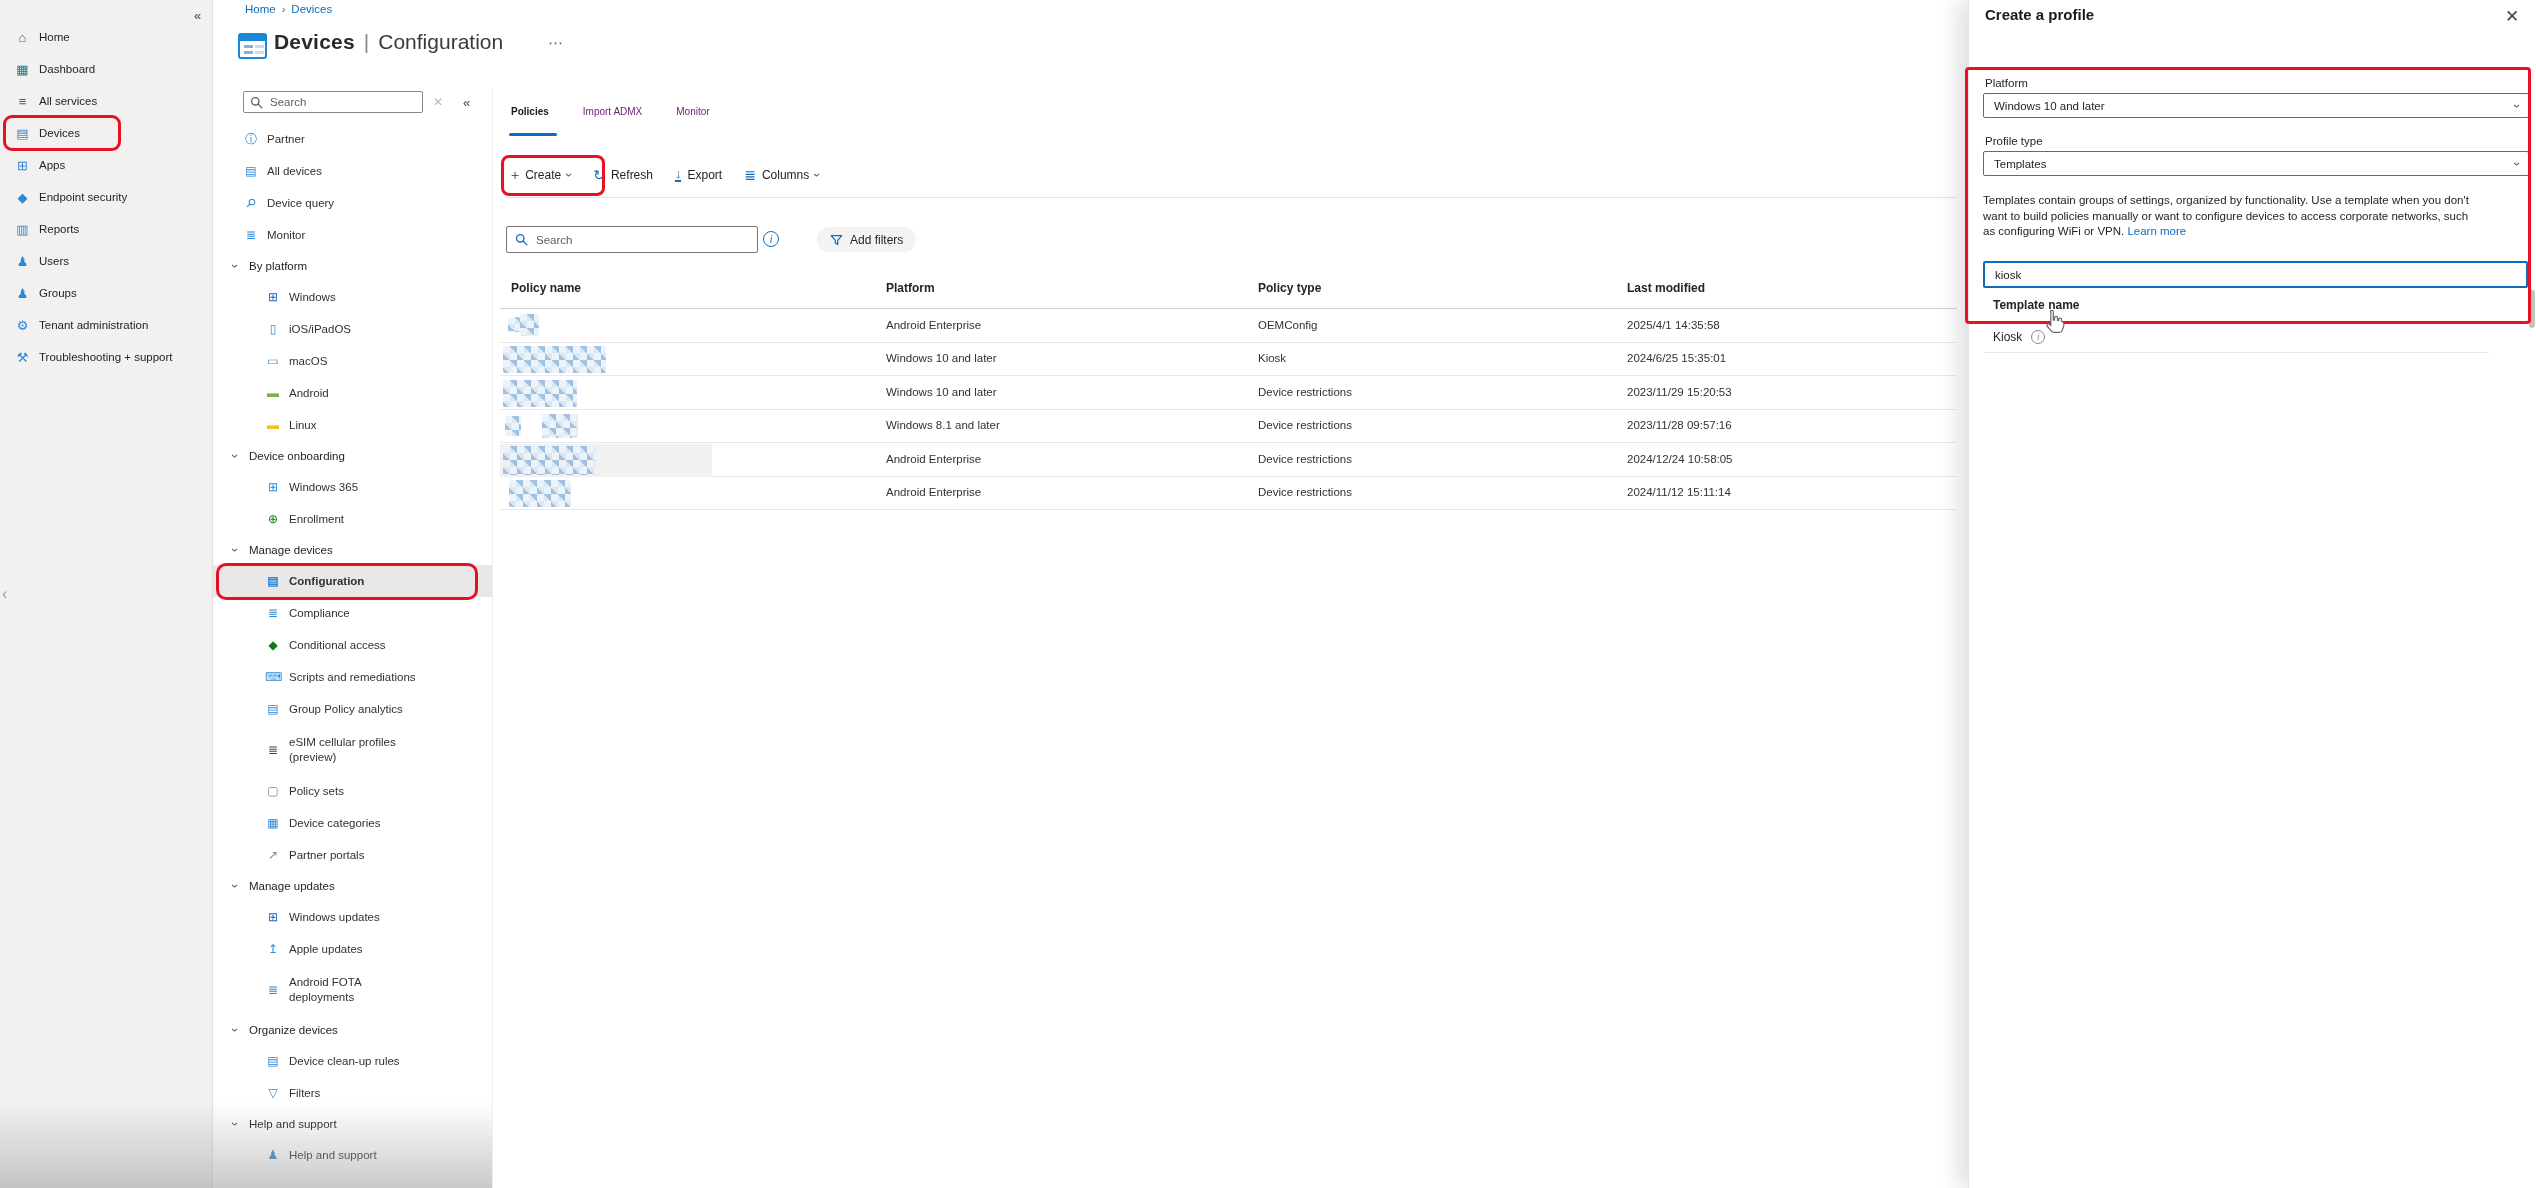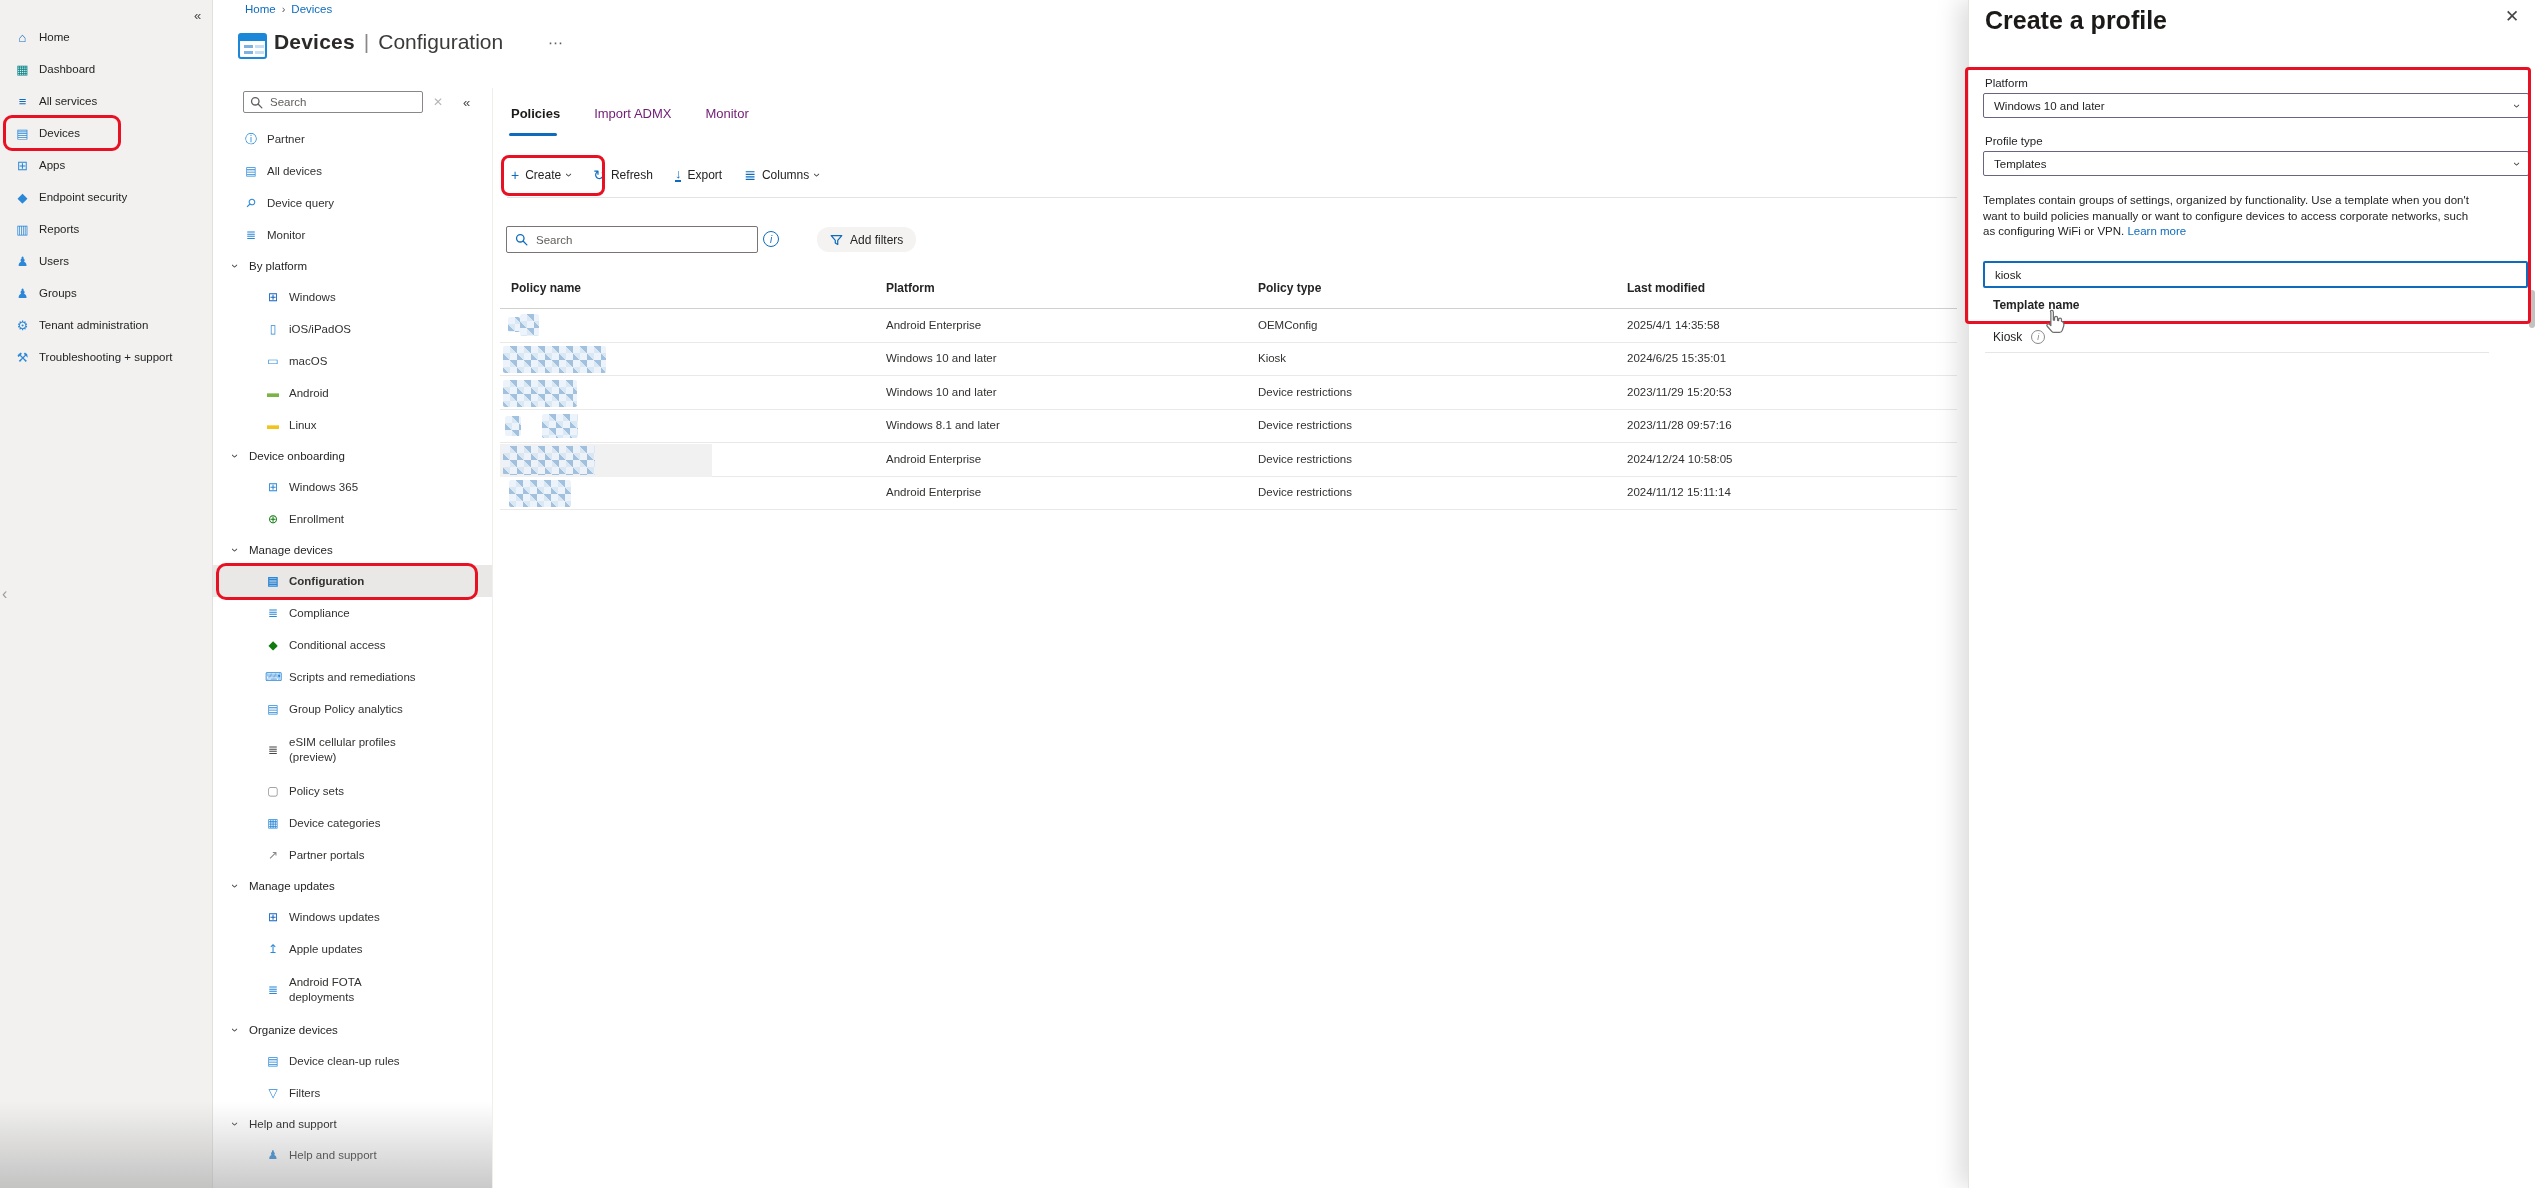--- a/index.html
+++ b/index.html
@@ -45,21 +45,21 @@
   .cfg-icon::after{content:"";position:absolute;left:4px;top:10px;width:9px;height:2.5px;background:#7fb2e0;
                    box-shadow:0 6px 0 #7fb2e0,11px 0 0 #c7ddf1,11px 6px 0 #c7ddf1;}
   .page-title{position:absolute;left:274px;top:30px;font-size:21px;color:#2b2a29;display:flex;gap:9px;align-items:baseline;}
   .page-title .b{font-weight:bold;letter-spacing:.2px;}
   .page-title .sep{color:#8a8886;font-weight:300;}
   .page-title .r{color:#3b3a39;}
   .title-more{position:absolute;left:548px;top:34px;color:#605e5c;font-size:15px;letter-spacing:1px;cursor:pointer;}
 
   
   .vline{position:absolute;left:492px;top:88px;width:1px;height:1100px;background:#f0efee;}
-  .tabs{position:absolute;left:511px;top:106px;display:flex;gap:34px;font-size:13px;}
+  .tabs{position:absolute;left:511px;top:106px;display:flex;gap:34px;font-size:10px;}
   .tab{color:#701a75;cursor:pointer;}
   .tab.active{color:#1b1a19;font-weight:bold;}
   .tab-underline{position:absolute;left:509px;top:133px;width:48px;height:3px;background:#0f6cbd;border-radius:2px;}
   .toolbar{position:absolute;left:511px;top:160px;height:30px;display:flex;align-items:center;gap:22px;font-size:12px;color:#242424;}
   .tbtn{display:flex;align-items:center;gap:6px;cursor:pointer;}
   .tbtn .g{color:#0f6cbd;font-size:14px;line-height:1;}
   .chev{display:inline-block;transform:rotate(90deg);font-size:12px;color:#484644;}
   .export-g{color:#0f6cbd;font-size:13px;border-bottom:2px solid #0f6cbd;line-height:.9;padding-bottom:1px;}
   .tb-divider{position:absolute;left:507px;top:197px;width:1450px;height:1px;background:#e5e3e1;}
   .flt-search{position:absolute;left:506px;top:226px;width:252px;height:27px;border:1px solid #7a7574;border-radius:2px;background:#fff;display:flex;align-items:center;gap:6px;padding:0 8px;}
@@ -79,21 +79,21 @@
   .c0{left:386px;} .c1{left:758px;} .c2{left:1127px;}
   .band{position:absolute;left:0;top:0;width:212px;height:33px;background:#f1f1f1;}
   .mosaic{position:absolute;border-radius:2px;filter:blur(.7px);opacity:.95;
     background-image:linear-gradient(45deg,#9cbede 25%,transparent 25%,transparent 75%,#9cbede 75%),
                      linear-gradient(45deg,#d9e7f4 25%,#edf3fa 25%,#edf3fa 75%,#d9e7f4 75%);
     background-position:0 0,7px 7px;background-size:14px 14px;}
 
   
   .panel{position:absolute;left:1968px;top:0;width:568px;height:1188px;background:#fff;border-left:1px solid #e5e3e1;
          box-shadow:-10px 0 22px rgba(0,0,0,.13);z-index:10;}
-  .panel-title{position:absolute;left:16px;top:6px;font-size:25px;font-weight:bold;color:#1b1a19;}
+  .panel-title{position:absolute;left:16px;top:6px;font-size:15px;font-weight:bold;color:#1b1a19;}
   .panel-close{position:absolute;left:536px;top:6px;font-size:17px;color:#484644;cursor:pointer;}
   .fld-label{position:absolute;left:16px;font-size:11.5px;color:#242424;}
   .select{position:absolute;left:14px;width:546px;height:25px;border:1px solid #68667c;border-radius:2px;background:#fff;
           display:flex;align-items:center;padding:0 10px;font-size:11.5px;color:#242424;cursor:pointer;}
   .select .chev{position:absolute;right:9px;}
   .panel-desc{position:absolute;left:14px;top:193px;width:490px;font-size:11.5px;line-height:15.5px;color:#242424;}
   .panel-desc a{color:#0f6cbd;text-decoration:none;cursor:pointer;}
   .panel-search{position:absolute;left:14px;top:261px;width:545px;height:27px;border:2px solid #0f6cbd;border-radius:2px;background:#fff;display:flex;align-items:center;padding:0 8px;}
   .panel-search input{border:0;outline:0;width:100%;font-family:"Liberation Sans",sans-serif;font-size:11.5px;color:#1b1a19;background:transparent;}
   .result-head{position:absolute;left:24px;top:298px;font-weight:bold;font-size:12px;color:#242424;}

